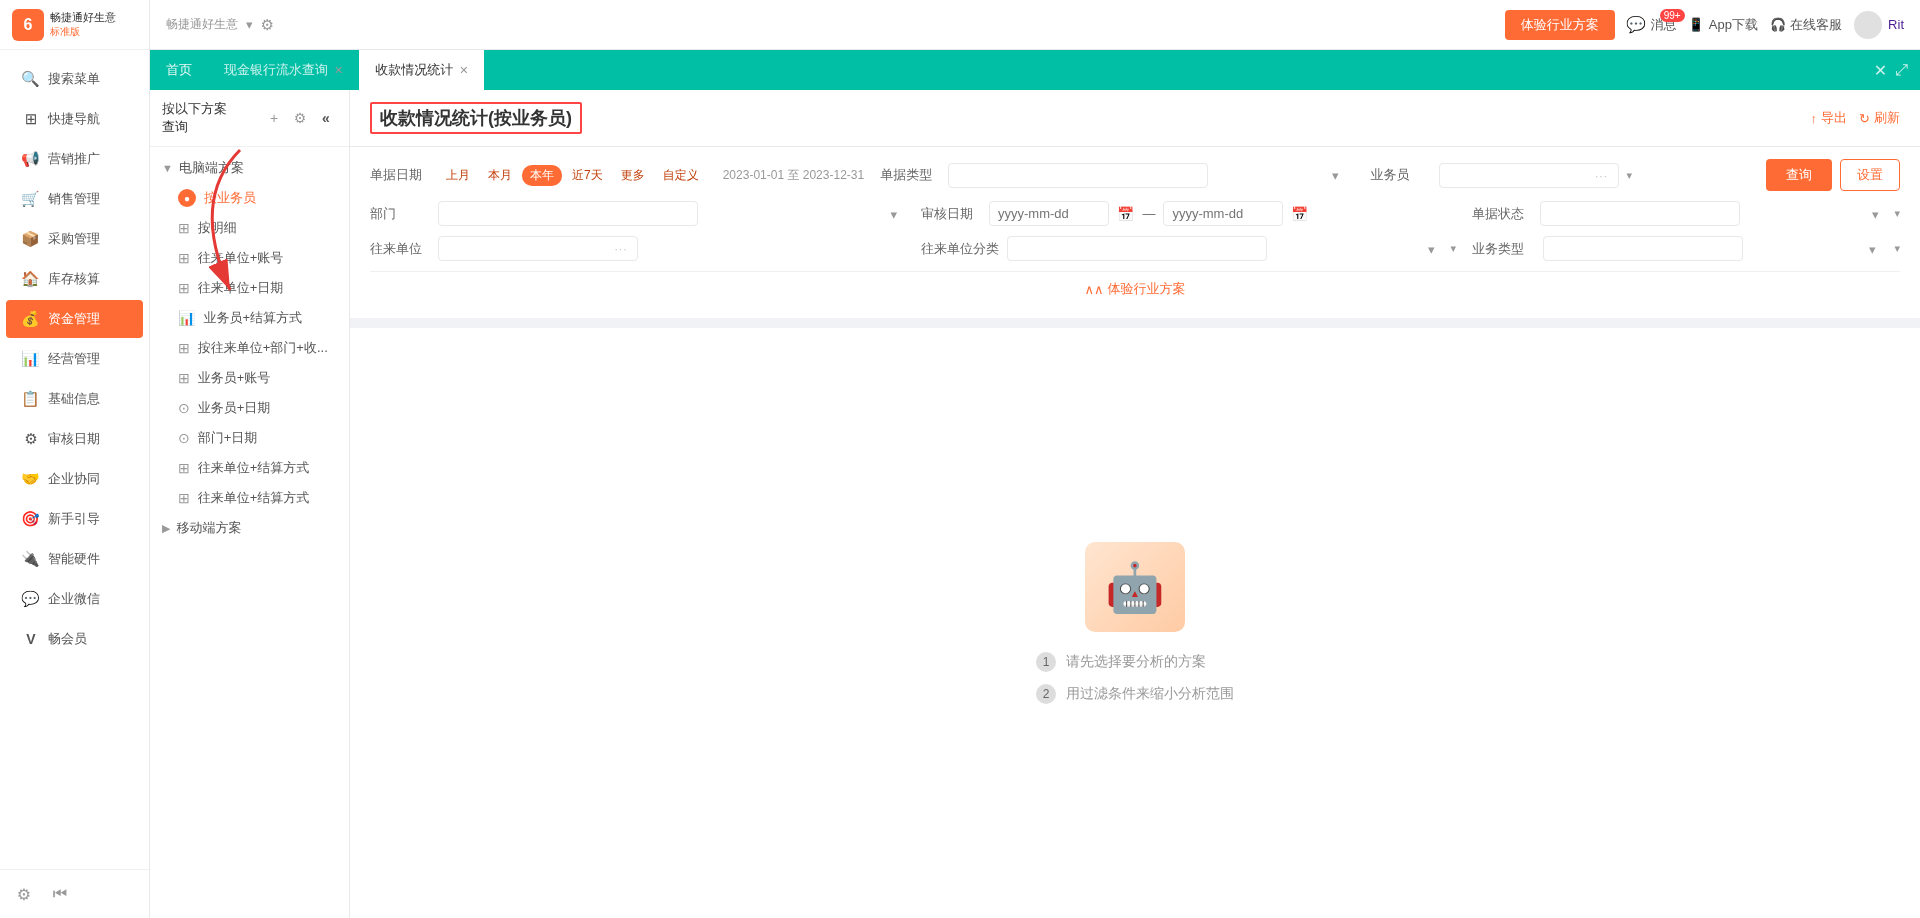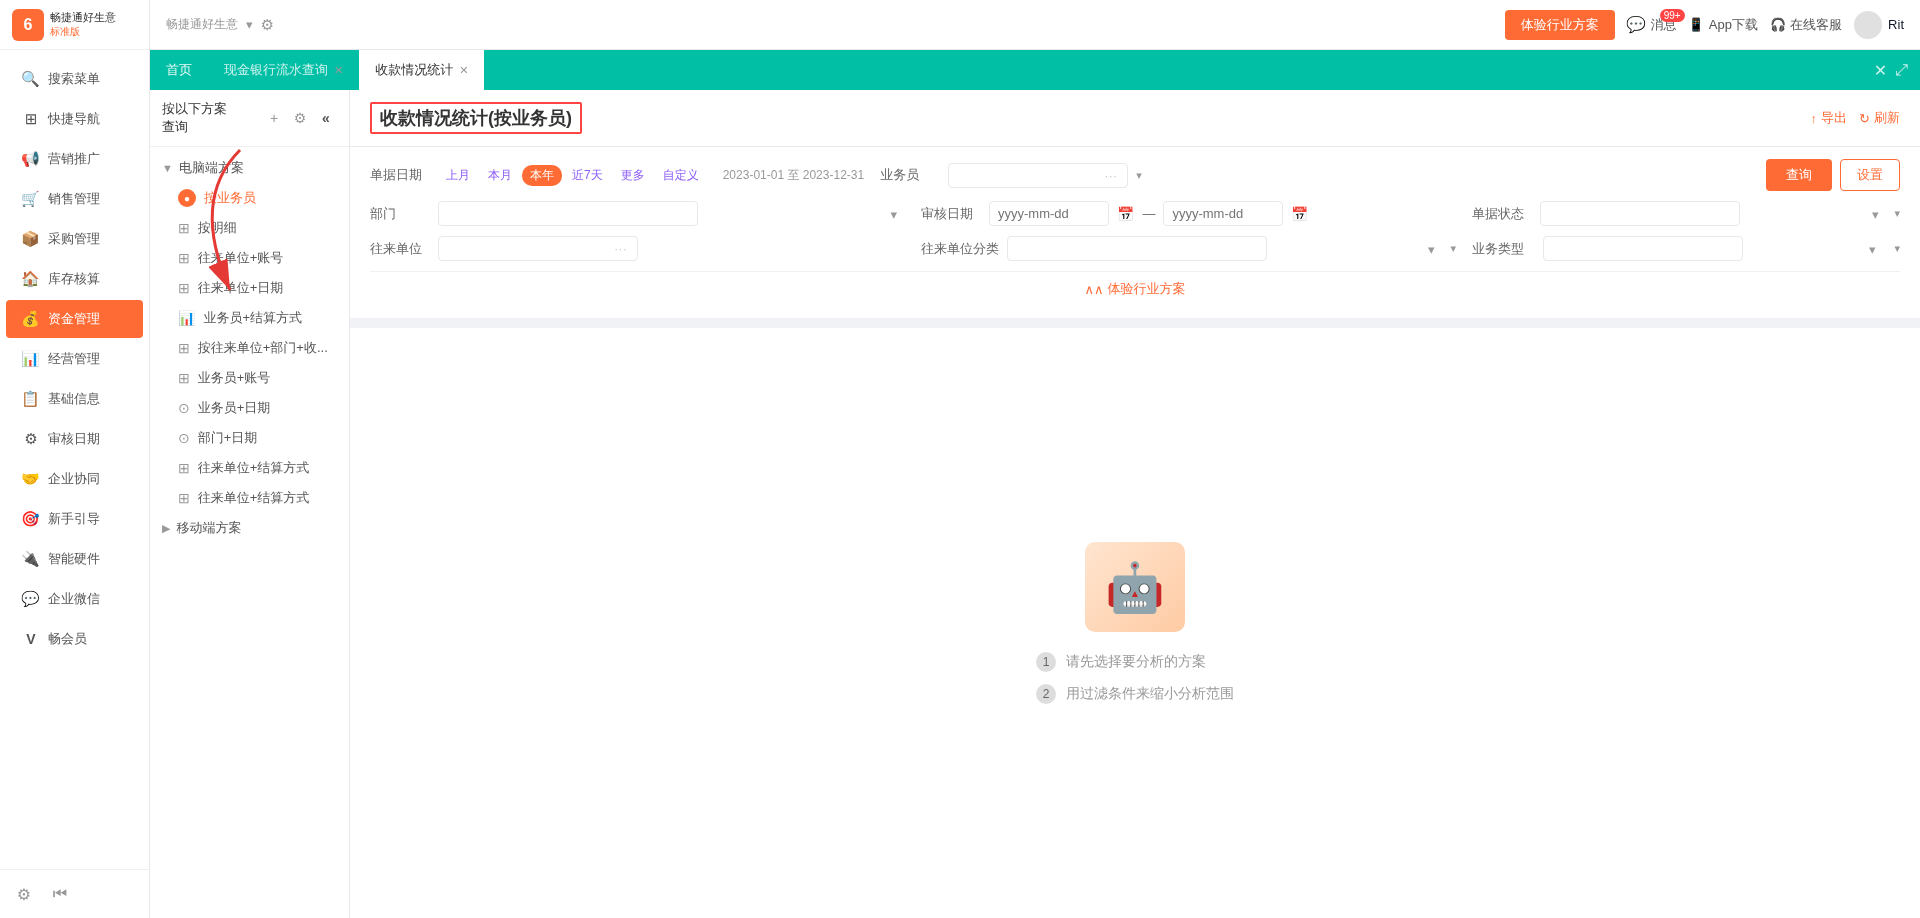--- a/index.html
+++ b/index.html
@@ -61,21 +61,21 @@
     .page-title { font-size: 18px; font-weight: 600; color: #333; border: 2px solid #ff4444; padding: 2px 8px; border-radius: 2px; }
     .title-actions { display: flex; gap: 12px; }
     .title-action-btn { color: #ff6b35; cursor: pointer; font-size: 13px; display: flex; align-items: center; gap: 4px; }
 
     
     .filter-area { background: #fff; padding: 12px 20px; margin-bottom: 8px; }
     .filter-row { display: flex; align-items: center; gap: 16px; margin-bottom: 10px; flex-wrap: wrap; }
     .filter-item { display: flex; align-items: center; gap: 8px; }
     .filter-label { color: #666; font-size: 13px; white-space: nowrap; min-width: 60px; }
     .date-filter-tabs { display: flex; align-items: center; gap: 2px; }
-    .date-tab { padding: 2px 8px; font-size: 12px; color: #8b5cf6; cursor: pointer; border-radius: 3px; }
+    .date-tab { padding: 2px 8px; font-size: 12px; color: #c2410c; cursor: pointer; border-radius: 3px; }
     .date-tab.active { background: #ff6b35; color: #fff; border-radius: 10px; }
     .date-range { font-size: 12px; color: #999; margin-left: 8px; }
     .filter-select { border: 1px solid #e8e8e8; border-radius: 4px; padding: 4px 28px 4px 10px; font-size: 13px; color: #333; background: #fff; appearance: none; cursor: pointer; min-width: 200px; position: relative; }
     .filter-select-wrapper { position: relative; display: inline-block; }
     .filter-select-wrapper::after { content: '▾'; position: absolute; right: 8px; top: 50%; transform: translateY(-50%); color: #999; pointer-events: none; }
     .date-input { border: 1px solid #e8e8e8; border-radius: 4px; padding: 4px 8px; font-size: 13px; color: #ccc; background: #fff; width: 120px; }
     .date-separator { color: #666; }
     .filter-actions { margin-left: auto; display: flex; gap: 8px; }
     .btn-query { background: #ff6b35; color: #fff; border: none; padding: 6px 20px; border-radius: 4px; cursor: pointer; font-size: 13px; }
     .btn-setting { background: #fff; color: #ff6b35; border: 1px solid #ff6b35; padding: 6px 16px; border-radius: 4px; cursor: pointer; font-size: 13px; }
@@ -192,21 +192,21 @@
     <div style="display:flex;align-items:center;gap:4px;color:#555;cursor:pointer;">
       <span>📱</span>
       <span>App下载</span>
     </div>
     <div style="display:flex;align-items:center;gap:4px;color:#555;cursor:pointer;">
       <span>🎧</span>
       <span>在线客服</span>
     </div>
     <div style="display:flex;align-items:center;gap:6px;cursor:pointer;">
       <div class="user-avatar"></div>
-      <span style="font-size:13px;color:#0f172a;">Rit</span>
+      <span style="font-size:13px;color:#4c1d95;">Rit</span>
     </div>
   </div>
 
   <div class="tab-bar">
     <div class="tab-home">
       <span>首页</span>
     </div>
     <div class="tab-item">
       <span>现金银行流水查询</span>
       <span class="tab-close">✕</span>
@@ -323,20 +323,29 @@
               <span class="date-tab">近7天</span>
               <span class="date-tab">更多</span>
               <span class="date-tab">自定义</span>
             </div>
             <span class="date-range">
               <span>2023-01-01</span>
               <span> 至 </span>
               <span>2023-12-31</span>
             </span>
           </div>
+          <div class="filter-item" style="flex:1;">
+            <span class="filter-label">单据类型</span>
+            <div class="filter-select-wrapper" style="flex:1;">
+              <select class="filter-select" style="width:100%;max-width:260px;">
+                <option value=""></option>
+              </select>
+            </div>
+            <span class="chevron-down"></span>
+          </div>
           <div class="filter-item" style="flex:0.8;">
             <span class="filter-label">业务员</span>
             <div style="border:1px solid #e8e8e8;border-radius:4px;padding:4px 10px;font-size:13px;min-width:180px;display:flex;align-items:center;justify-content:space-between;">
               <span style="color:#ccc;flex:1;"></span>
               <span style="color:#ccc;cursor:pointer;">···</span>
             </div>
             <span class="chevron-down">▾</span>
           </div>
           <div class="filter-actions">
             <button class="btn-query">查询</button>

